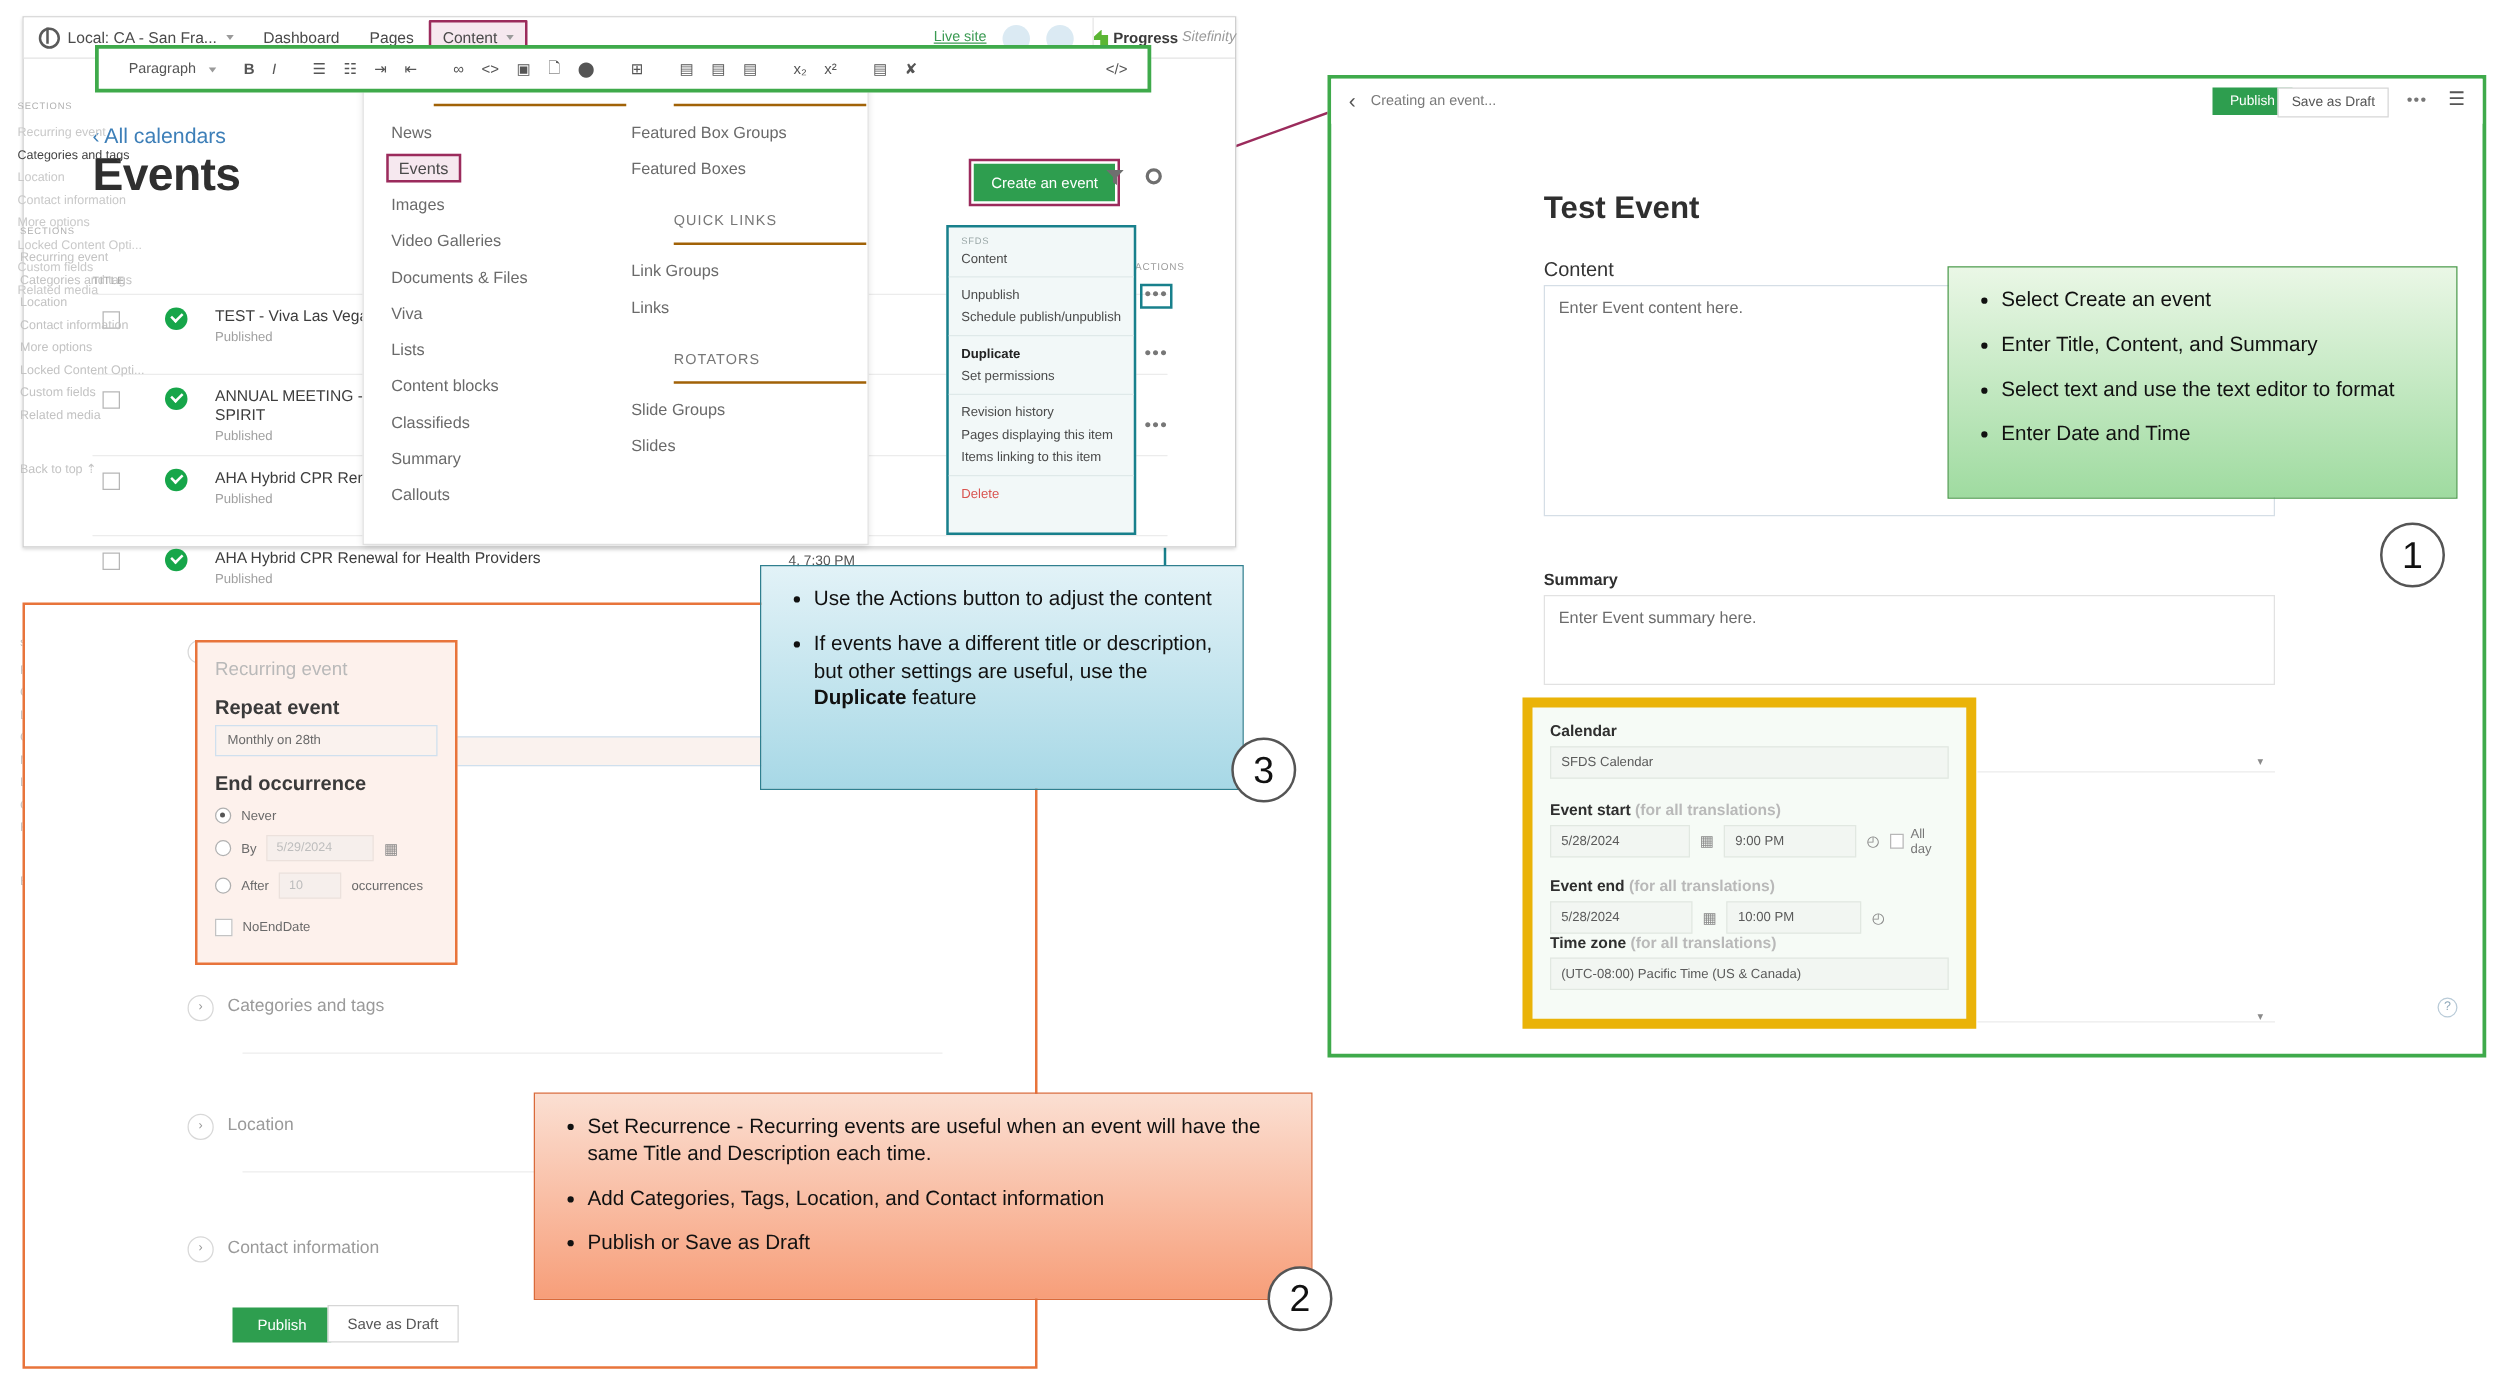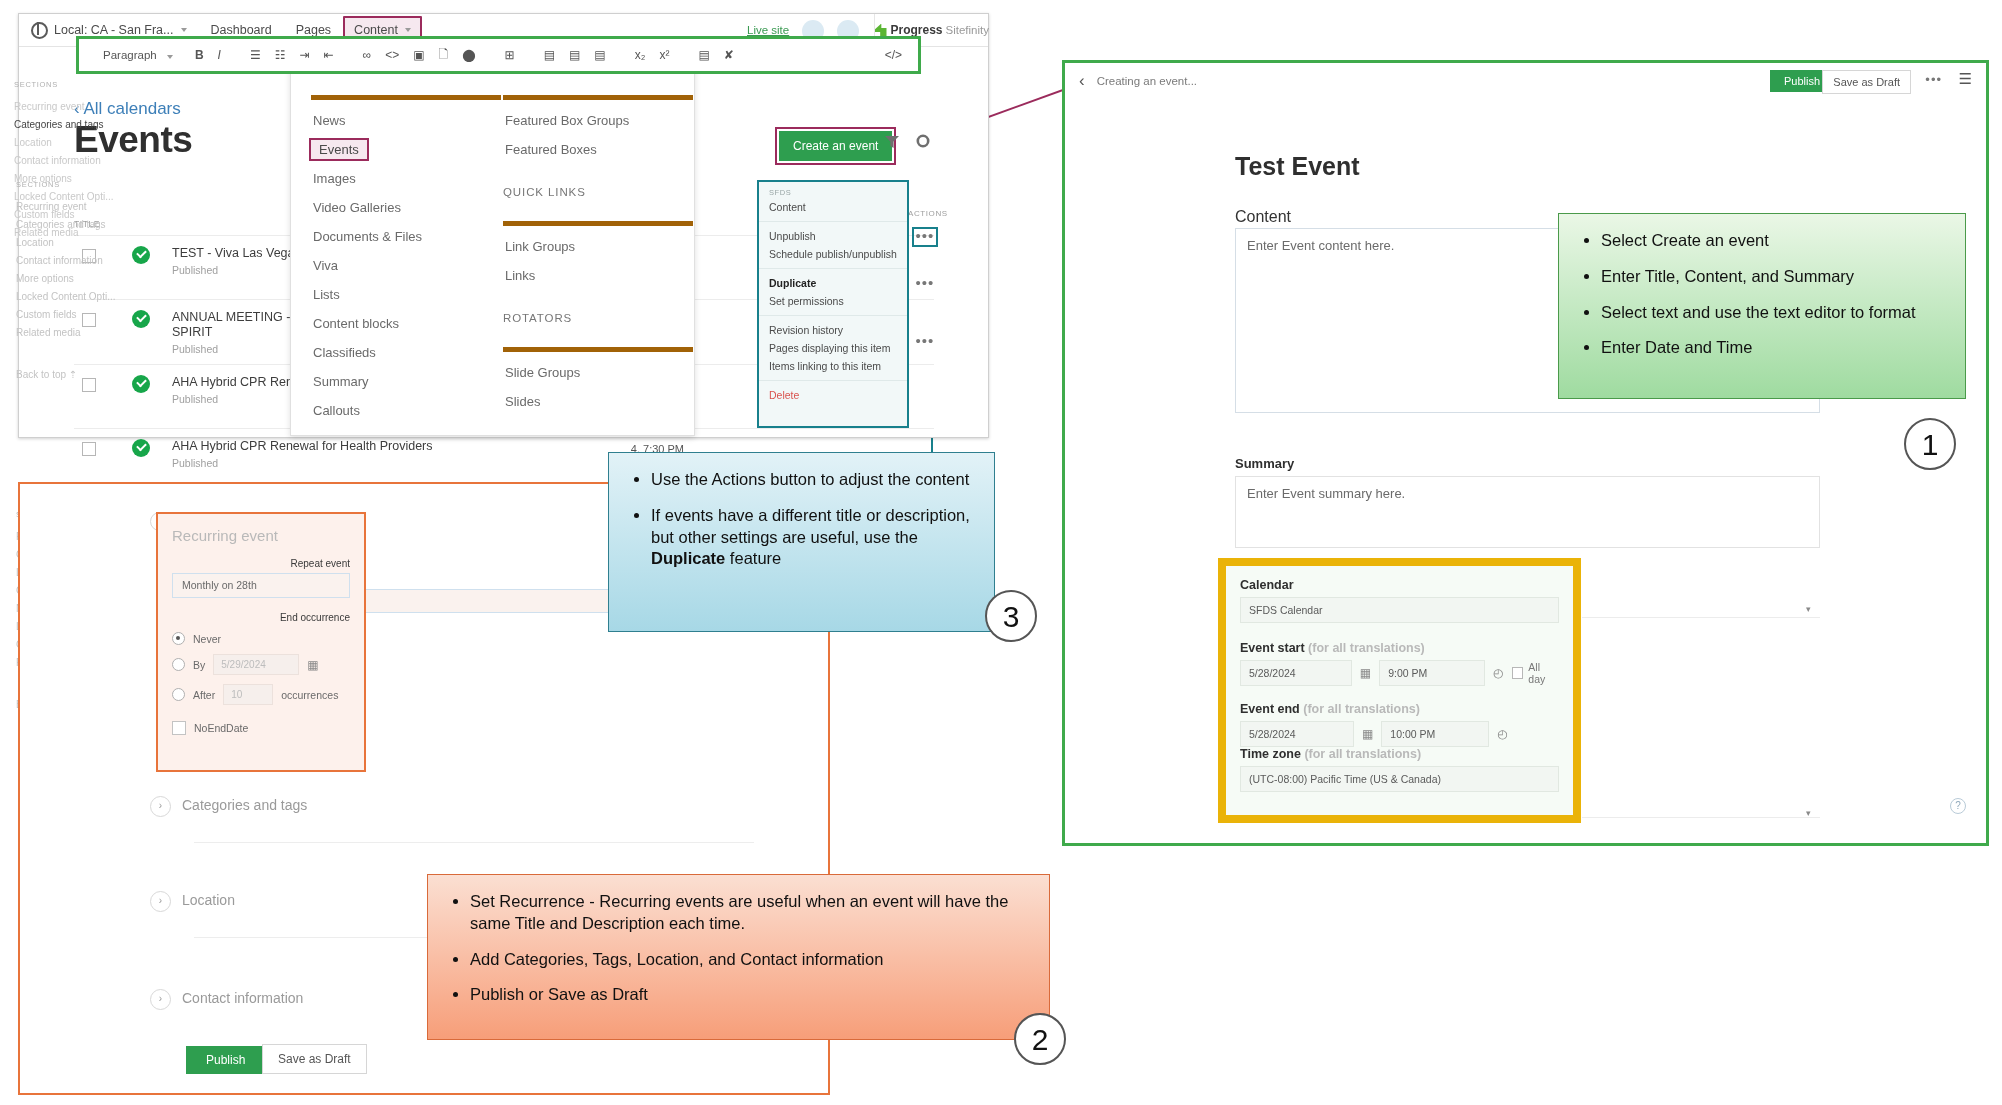--- a/index.html
+++ b/index.html
@@ -27,21 +27,21 @@
   .circ-ic{position:absolute;top:6px;width:22px;height:22px;border-radius:50%;
      background:#dbeaf3;}
   #bell-ic{left:783px;}
   #user-ic{left:818px;}
   #brandbox{position:absolute;left:855px;top:0;width:114px;height:32px;
      border-left:1px solid #e6e6e6;display:flex;align-items:center;
      justify-content:center;}
   .brand-mark{width:13px;height:13px;background:#5bb634;margin-right:4px;
      clip-path:polygon(0 45%,55% 0,55% 35%,100% 35%,100% 100%,45% 100%,45% 65%,0 65%);}
   .brand-a{font-size:12px;font-weight:bold;color:#3a3a3a;}
-  .brand-b{font-size:11.5px;color:#9a9a9a;margin-left:3px;}
+  .brand-b{font-size:11.5px;color:#9a9a9a;margin-left:3px;font-style:italic;}
 
   #allcal{left:55px;top:85px;font-size:17px;color:#3d7fb8;}
   #events-h1{left:55px;top:105px;font-size:37px;font-weight:bold;color:#2f2f2f;
      letter-spacing:-.5px;}
 
   #list{left:55px;top:205px;width:860px;}
   #col-title{left:0;top:0;font-size:8.5px;color:#9e9e9e;letter-spacing:.6px;}
   .row{position:relative;border-top:1px solid #ececec;padding:10px 0 9px 0;min-height:44px;}
   .cbx{position:absolute;left:8px;top:13px;width:12px;height:12px;border:1px solid #b6b6b6;
      background:#fff;}
@@ -65,22 +65,22 @@
   #dots1{top:227px;border:2px solid #18808c;}
   #dots2{top:276px;}
   #dots3{top:334px;}
 
   
   #megamenu{left:290px;top:45px;width:405px;height:391px;background:#fff;
      border:1px solid #e0e0e0;box-shadow:0 2px 6px rgba(0,0,0,.13);}
   .mm-col{position:absolute;top:14px;width:190px;}
   .mm-c1{left:20px;}
   .mm-c2{left:212px;}
-  .mm-head{font-size:11.5px;color:#777;letter-spacing:.9px;padding-bottom:23px;
-     border-bottom:5px solid #a16207;margin-bottom:6px;}
+  .mm-head{font-size:11.5px;color:#777;letter-spacing:.9px;padding-bottom:11px;
+     border-bottom:2px solid #a16207;margin-bottom:6px;margin-left:36px;}
   .mm-it{font-size:13px;color:#6a6a6a;padding:7px 2px;}
   .mm-sel{border:2px solid #9b2b5c;background:#f6e8ef;display:inline-block;
      padding:2px 8px;color:#4a4a4a;font-size:13px;margin:3px 0 3px -2px;}
   .mm-gap{height:22px;}
 
   
   #ctxmenu{left:757px;top:180px;width:152px;height:248px;background:#f2f8f8;
      border:2px solid #18808c;}
   .ctx-lbl{font-size:7.5px;color:#9aa7a7;letter-spacing:.6px;margin:6px 0 1px 10px;}
   .ctx-it{font-size:10.5px;color:#4a4a4a;padding:2px 10px;line-height:14px;}
@@ -139,21 +139,21 @@
   #win-rec{left:18px;top:482px;width:812px;height:613px;background:#fff;
      border:2px solid #e8743b;}
   #rec-sections{left:14px;top:80px;width:120px;}
   .rs-it{font-size:10px;color:#c9c9c9;padding:3.5px 0;}
   .rs-act{color:#444;}
   #rec-card{left:156px;top:512px;width:210px;height:260px;border:2px solid #e8743b;
      background:#fdf1ec;padding:13px 14px;}
   #rec-chev{left:150px;top:512px;width:19px;height:19px;border-radius:50%;
      border:1px solid #d8d8d8;color:#9a9a9a;font-size:10px;text-align:center;line-height:17px;}
   #rec-title{font-size:15px;color:#b9b9b9;}
-  .rc-lbl{font-size:10px;font-weight:normal;color:#3a3a3a;margin-top:14px;text-align:right;}
+  .rc-lbl{font-size:16px;font-weight:bold;color:#3a3a3a;margin-top:14px;}
   #repeat-input{margin-top:4px;height:24px;background:#faf2ee;border:1px solid #cfe0ee;
      font-size:10.5px;color:#6a6a6a;padding:5px 9px;width:418px;box-sizing:border-box;}
   .radio{width:11px;height:11px;border-radius:50%;border:1px solid #b0b0b0;
      display:inline-block;background:#fff;position:relative;}
   .radio.on:after{content:"";position:absolute;left:2.5px;top:2.5px;width:4px;height:4px;
      border-radius:50%;background:#555;}
   .rr{display:flex;align-items:center;gap:8px;margin-top:9px;font-size:10.5px;color:#6a6a6a;}
   .ghost{background:#f6efec;border:1px solid #ece1dc;font-size:10px;color:#bdbdbd;
      padding:4px 7px;}
   .chk{width:12px;height:12px;border:1px solid #c3c3c3;background:#fff;display:inline-block;}

